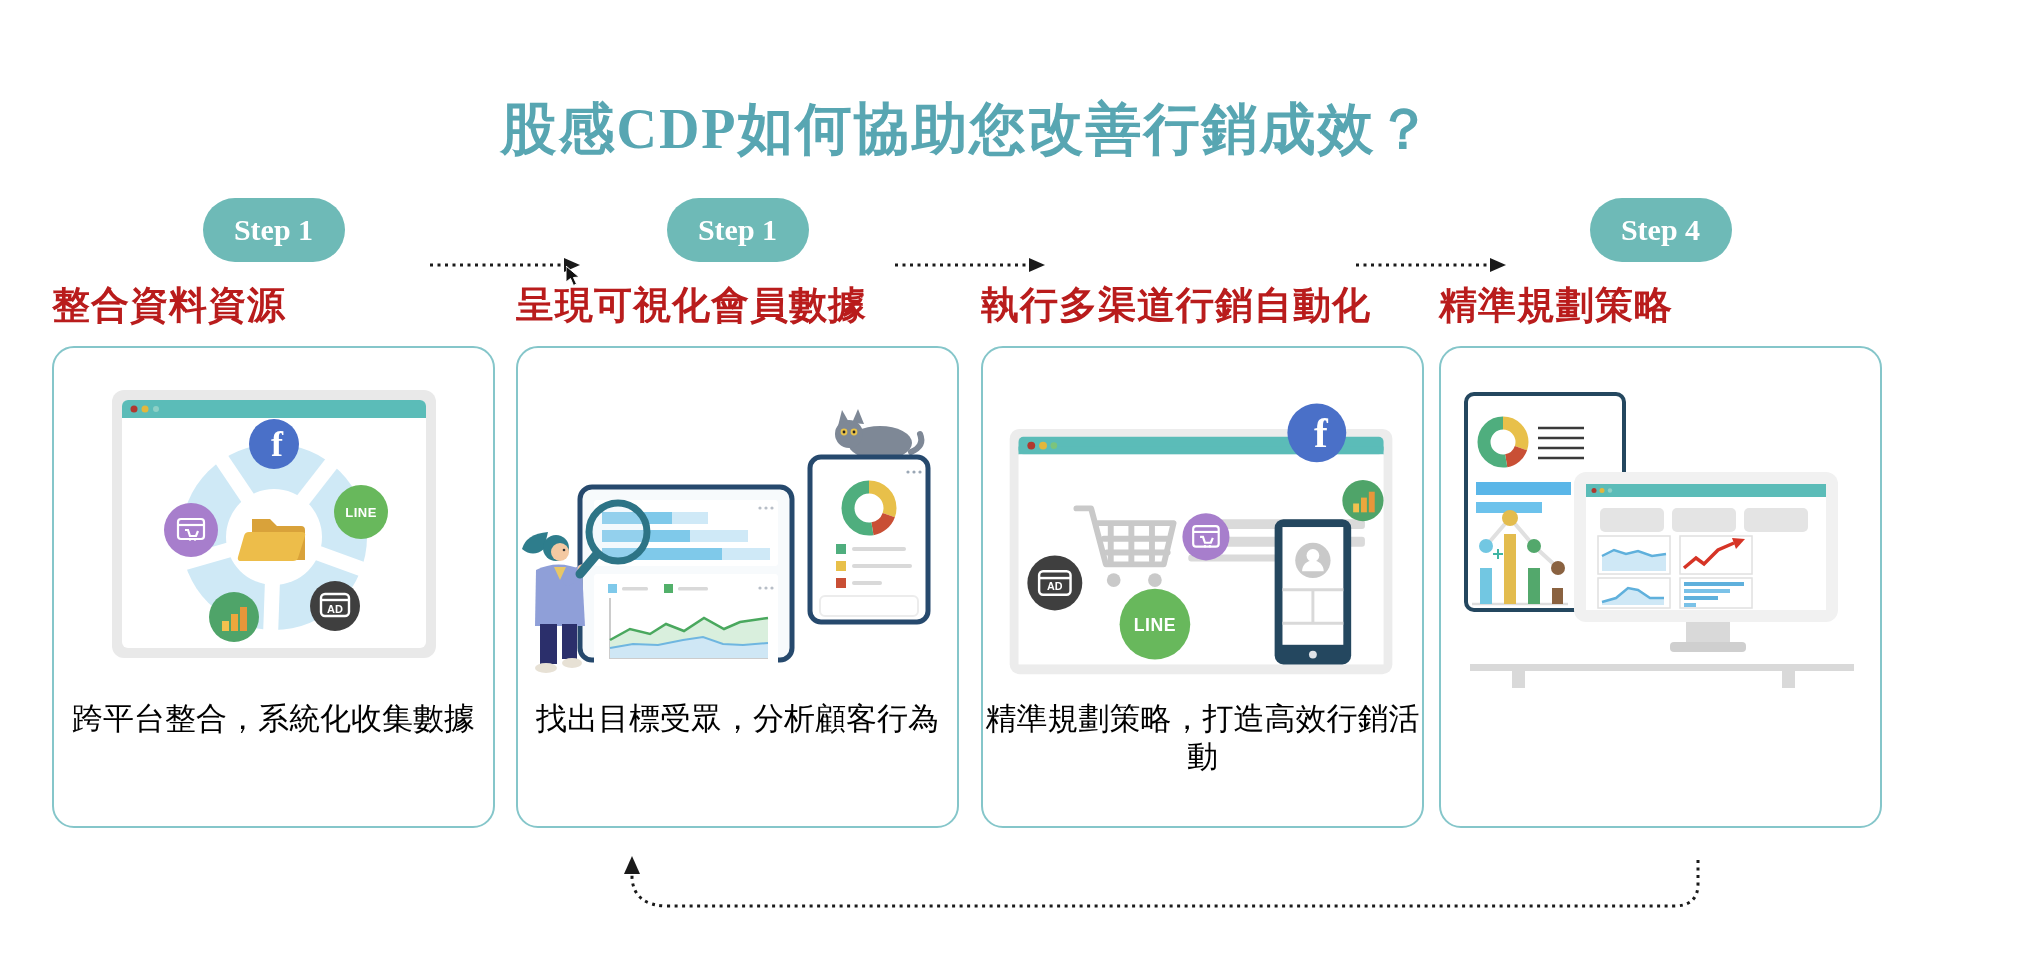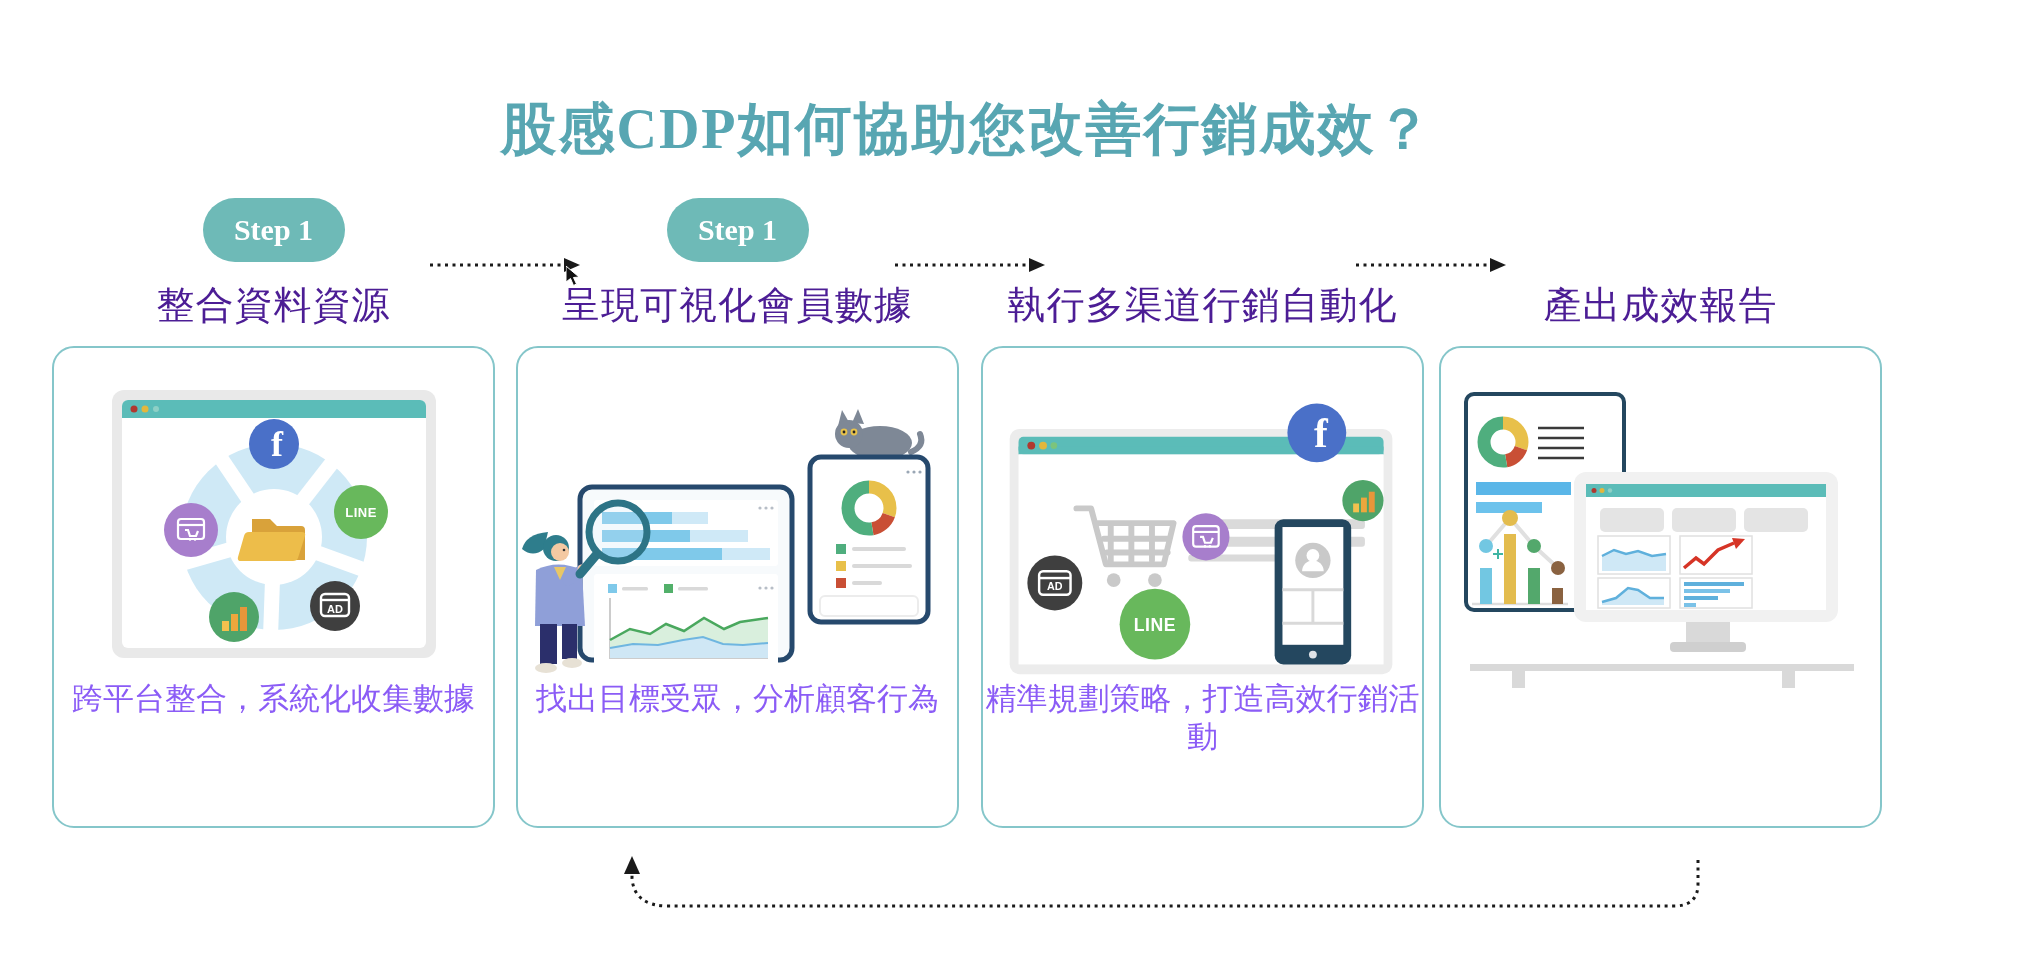--- a/index.html
+++ b/index.html
@@ -5,27 +5,27 @@
   html,body{margin:0;padding:0;background:#fff;}
   .canvas{position:relative;width:2024px;height:964px;background:#fff;overflow:hidden;
           font-family:"Liberation Serif","DejaVu Serif",serif;}
   .title{position:absolute;top:54px;left:0;width:1934px;text-align:center;
          font-size:56px;font-weight:bold;color:#58a6b2;letter-spacing:2px;}
   .col{position:absolute;top:0;width:443px;height:688px;}
   .pill{position:absolute;top:198px;left:50%;transform:translateX(-50%);
         width:142px;height:64px;border-radius:32px;background:#6ebab7;
         display:flex;align-items:center;justify-content:center;
         color:#fff;font-size:30px;font-weight:bold;}
-  .heading{position:absolute;top:280px;left:0;width:100%;margin:0;text-align:center;
-           font-size:38px;font-weight:normal;color:#4c1d95;letter-spacing:1px;}
+  .heading{position:absolute;top:280px;left:0;width:100%;margin:0;
+           font-size:38px;font-weight:bold;color:#b91c1c;letter-spacing:1px;}
   .card{position:absolute;top:346px;left:0;width:443px;height:482px;box-sizing:border-box;
         background:#fff;border:2px solid #85c6ca;border-radius:22px;}
   .illus{position:absolute;left:50%;transform:translateX(-50%);}
-  .caption{position:absolute;top:332px;left:0;width:100%;margin:0;text-align:center;
-           font-size:31px;line-height:38px;color:#8b5cf6;white-space:pre-line;}
+  .caption{position:absolute;top:352px;left:0;width:100%;margin:0;text-align:center;
+           font-size:31px;line-height:38px;color:#000000;white-space:pre-line;}
   .step-arrow{position:absolute;top:255px;width:150px;height:20px;}
   .loop{position:absolute;left:0;top:840px;}
   .cursor{position:absolute;left:566px;top:266px;width:14px;height:21px;}
   .fb-t{font:bold 36px "Liberation Serif",serif;fill:#fff;text-anchor:middle;}
   .fb-t2{font:bold 42px "Liberation Serif",serif;fill:#fff;text-anchor:middle;}
   .line-t{font:bold 13px "Liberation Sans",sans-serif;fill:#fff;text-anchor:middle;letter-spacing:.5px;}
   .line-t2{font:bold 18px "Liberation Sans",sans-serif;fill:#fff;text-anchor:middle;letter-spacing:.5px;}
   .ad-t{font:bold 11px "Liberation Sans",sans-serif;fill:#fff;text-anchor:middle;}
 </style>
 </head>
@@ -276,21 +276,24 @@
           </g>
           <path d="M306 222 h62 M337 222 v34 M306 256 h62" stroke="#d9d9d9" stroke-width="3" fill="none"></path>
           <circle cx="337" cy="288" r="4" fill="#dfe3e8"></circle>
         </g>
       </svg>
       <p class="caption">精準規劃策略，打造高效行銷活動</p>
     </div>
   </section>
 
   <section class="col" style="left:1439px">
-    <h2 class="heading">產出成效報告</h2>
+    <div class="pill">
+        <span>Step 4</span>
+      </div>
+    <h2 class="heading">精準規劃策略</h2>
     <div class="card">
       <svg class="illus" style="top:30px" width="430" height="312" viewBox="0 0 430 312">
         <g>
           <rect x="20" y="16" width="158" height="216" rx="8" fill="#fff" stroke="#24475f" stroke-width="4"></rect>
           <g transform="rotate(-90 57 64)">
             <circle cx="57" cy="64" r="19" fill="none" stroke="#e8c04a" stroke-width="13" stroke-dasharray="36 120"></circle>
             <circle cx="57" cy="64" r="19" fill="none" stroke="#c94f35" stroke-width="13" stroke-dasharray="20 120" stroke-dashoffset="-36"></circle>
             <circle cx="57" cy="64" r="19" fill="none" stroke="#4fae7e" stroke-width="13" stroke-dasharray="64 120" stroke-dashoffset="-56"></circle>
           </g>
           <path d="M92 50 h46 M92 60 h46 M92 70 h46 M92 80 h46" stroke="#3a3a3a" stroke-width="2.5"></path>

